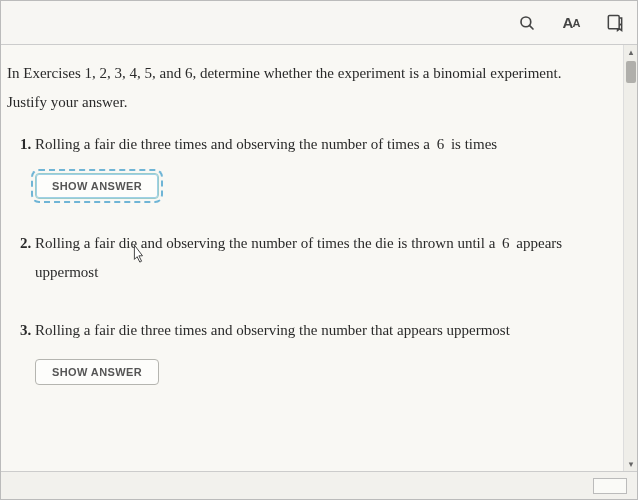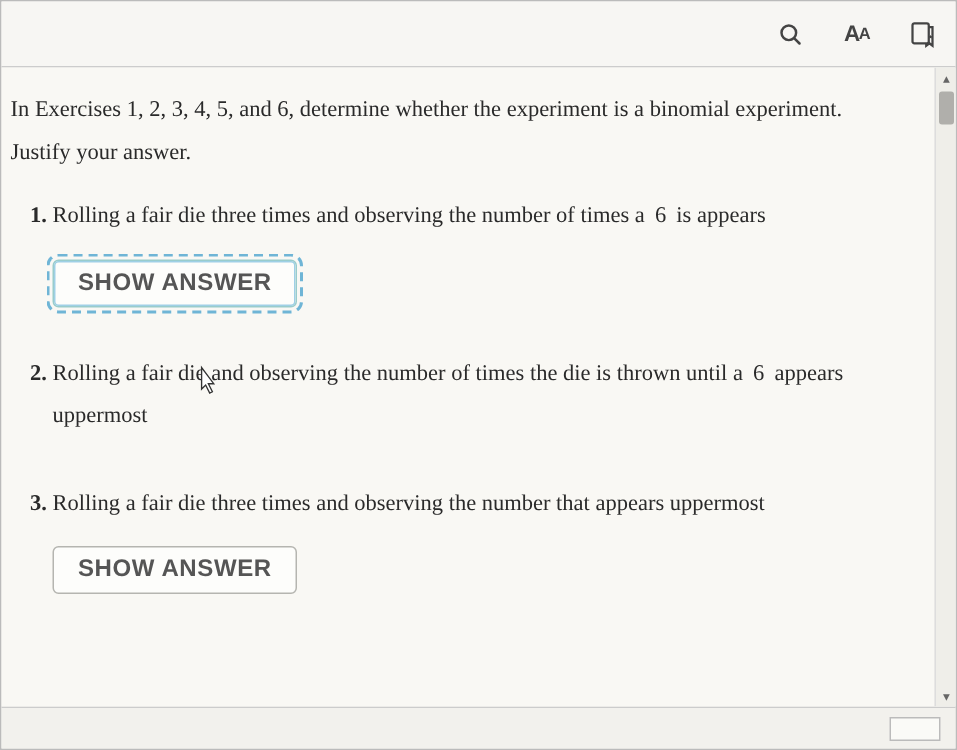--- a/index.html
+++ b/index.html
@@ -101,21 +101,21 @@
   .q-text { display: inline; }
   .math-const {
     font-family: Georgia, serif;
     padding: 0 3px;
   }
   .show-answer {
     display: inline-block;
     margin-top: 14px;
     padding: 6px 16px;
     font-family: Arial, sans-serif;
-    font-size: 16px;
+    font-size: 11px;
     font-weight: 600;
     letter-spacing: 0.4px;
     color: #555;
     background: #fdfdfb;
     border: 1px solid #b5b5b0;
     border-radius: 4px;
     cursor: pointer;
   }
   .show-answer.focused {
     outline: 2px dashed #6fb5d6;
@@ -181,21 +181,21 @@
     <div class="scroll-area">
 
       <p class="intro">
         <span>In </span><span class="ex-link">Exercises 1</span><span>, </span><span class="ex-link">2</span><span>, </span><span class="ex-link">3</span><span>, </span><span class="ex-link">4</span><span>, </span><span class="ex-link">5</span><span>, and </span><span class="ex-link">6</span><span>, determine whether the experiment is a binomial experiment. Justify your answer.</span>
       </p>
 
       <ol class="exercises">
 
         <li>
           <span class="q-text">
-            <span>Rolling a fair die three times and observing the number of times a </span><span class="math-const">6</span><span> is appears</span>
+            <span>Rolling a fair die three times and observing the number of times a </span><span class="math-const">6</span><span> is times</span>
           </span>
           <br>
           <button class="show-answer focused">SHOW ANSWER</button>
         </li>
 
         <li>
           <span class="q-text">
             <span>Rolling a fair die and observing the number of times the die is thrown until a </span><span class="math-const">6</span><span> appears uppermost</span>
           </span>
         </li>

